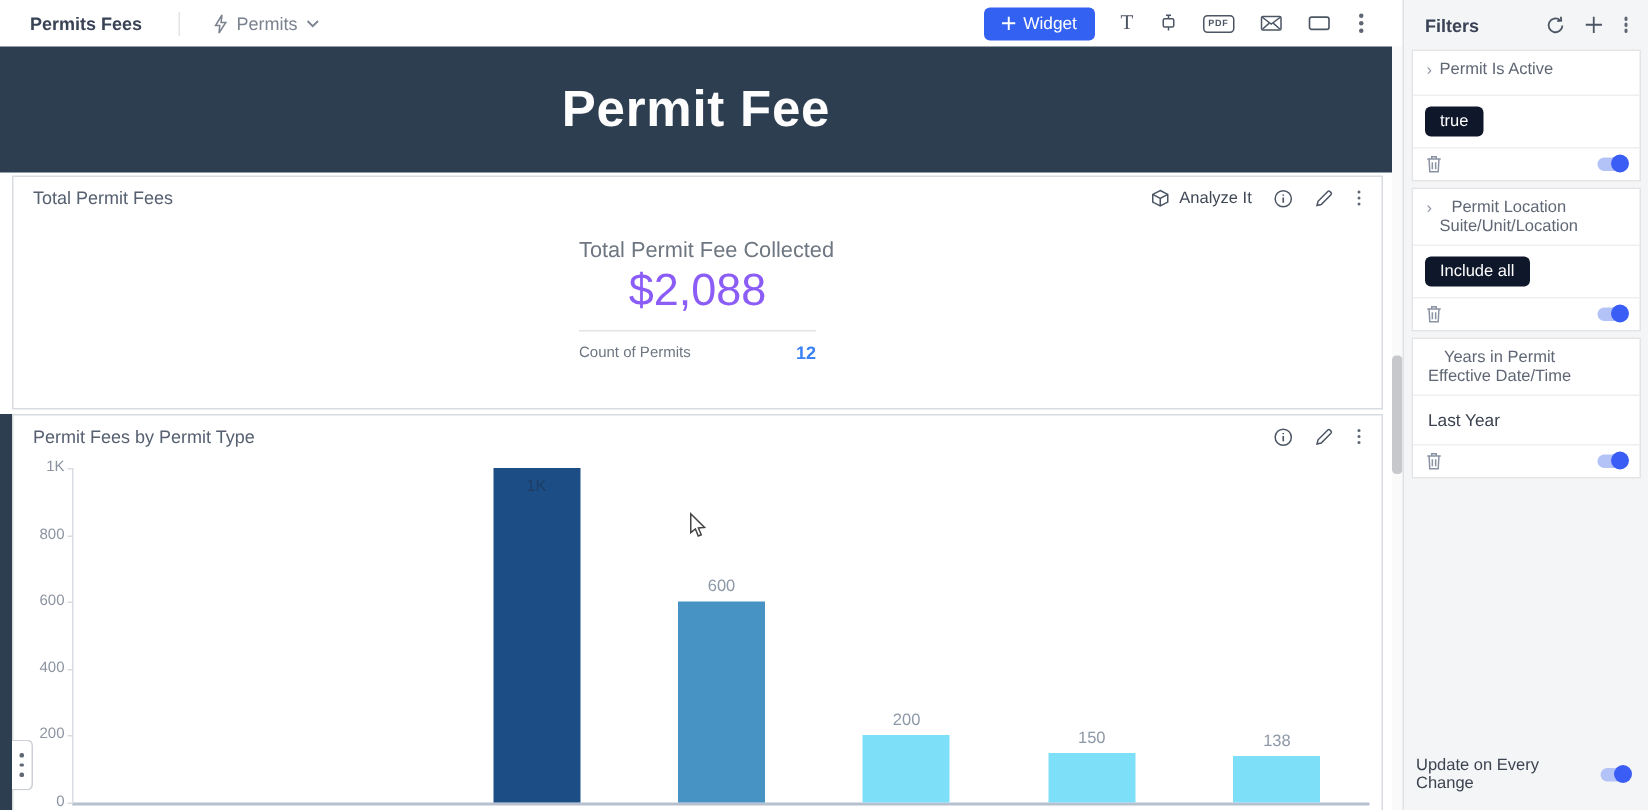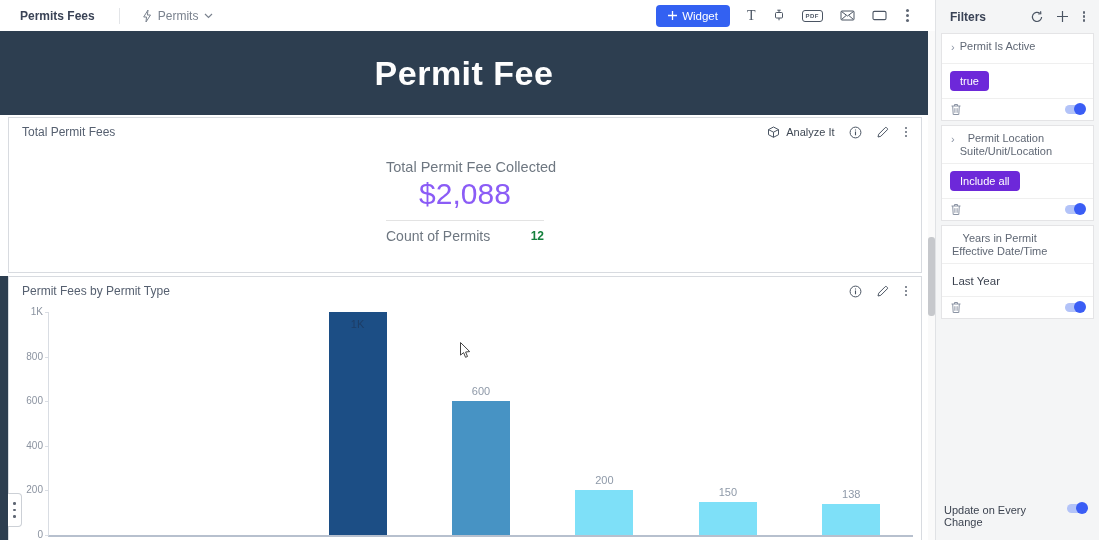--- a/index.html
+++ b/index.html
@@ -38,22 +38,22 @@
   .w-actions { margin-left:auto; display:flex; align-items:center; gap:14px; }
   .analyze { display:flex; align-items:center; gap:5px; font-size:11px; color:#3f4854; cursor:pointer; }
   .icon-btn { display:flex; align-items:center; cursor:pointer; }
 
   
   .kpi-block { width:158px; margin:16px auto 0; text-align:center; }
   .kpi-title { font-size:14.5px; color:#6e7781; white-space:nowrap; }
   .kpi-value { font-size:30px; color:#8b5cf6; margin-top:2px; }
   .kpi-divider { height:1px; background:#e3e3e3; margin:9px 0 7px; }
   .kpi-row { display:flex; justify-content:space-between; align-items:center; }
-  .kpi-row-label { font-size:14px; color:#6e7781; }
-  .kpi-row-value { font-size:12px; font-weight:bold; color:#15803d; }
+  .kpi-row-label { font-size:10px; color:#6e7781; }
+  .kpi-row-value { font-size:12px; font-weight:bold; color:#3b82f6; }
 
   
   .chart-yaxis { position:absolute; left:0; top:35px; width:34px; height:225px; }
   .ytick { position:absolute; right:0; width:34px; text-align:right; font-size:10px; color:#8b93a0; }
   .ytickmark { position:absolute; left:36px; width:4px; height:1px; background:#d9dde3; }
   .chart-plot { position:absolute; left:39px; right:8px; top:35px; height:225px;
     border-left:1px solid #d9dde3; border-bottom:2px solid #b7c0ce; }
   .bar { position:absolute; }
   .bar-label { position:absolute; text-align:center; font-size:11px; color:#8e99a8; }
   .bar-label.inside { color:#1d3d66; }
@@ -74,29 +74,29 @@
     border-left:1px solid #e0e2e5; }
   .fp-head { display:flex; align-items:center; height:33px; padding:0 12px 0 14px; }
   .fp-title { font-size:12px; font-weight:bold; color:#3a4356; }
   .fp-actions { margin-left:auto; display:flex; align-items:center; gap:13px; }
   .fcard { margin:0 5px 4px 5px; background:#fff; border:1px solid #e4e4e6; }
   .fcard-title-row { display:flex; padding:6px 8px 5px 7px; }
   .fc-chevron { color:#8a93a3; font-size:11px; margin:0 5px 0 2px; cursor:pointer; line-height:14px; }
   .fc-name { font-size:11px; color:#5f6774; line-height:13px;text-align:center; }
   .fc-kebab { margin-left:auto; cursor:pointer; }
   .fc-body { border-top:1px solid #efefef; padding:7px 8px; }
-  .pill { display:inline-block; background:#6d28d9; color:#fff; font-size:11px; border-radius:4px;
+  .pill { display:inline-block; background:#0f172a; color:#fff; font-size:11px; border-radius:4px;
     padding:4px 10px; cursor:pointer; }
   .fc-valuetext { font-size:11.5px; color:#3c4350; padding:1px 2px; }
   .fc-foot { border-top:1px solid #efefef; display:flex; align-items:center; padding:4px 8px; height:22px; }
   .toggle { position:relative; width:20px; height:9px; background:#b3c3f8; border-radius:5px;
     margin-left:auto; cursor:pointer; }
   .toggle::after { content:''; position:absolute; right:-1px; top:-2px; width:12px; height:12px;
     border-radius:50%; background:#3a5df5; }
-  .fp-update { position:absolute; left:0; bottom:12px; width:100%; display:flex; align-items:flex-start;
+  .fp-update { position:absolute; left:0; bottom:12px; width:100%; display:flex; align-items:center;
     padding:0 12px 0 8px; }
   .fp-update-label { font-size:11px; color:#3c4350; }
 
   .cursor { position:absolute; left:459px; top:341px; pointer-events:none; }
   svg { display:block; }
 </style>
 </head>
 <body>
 
 <div class="app">

